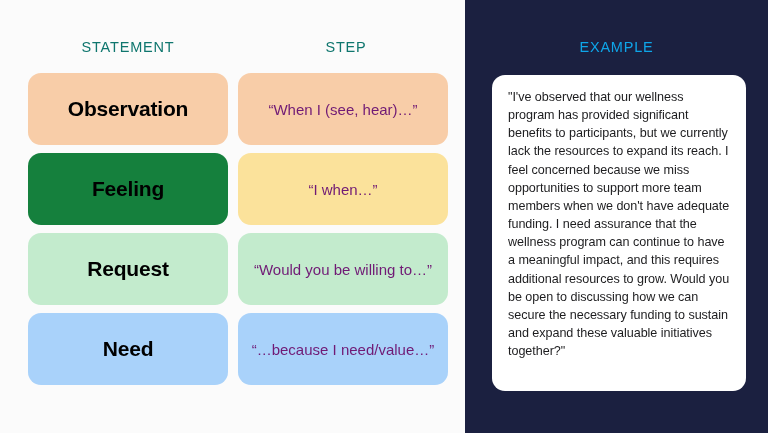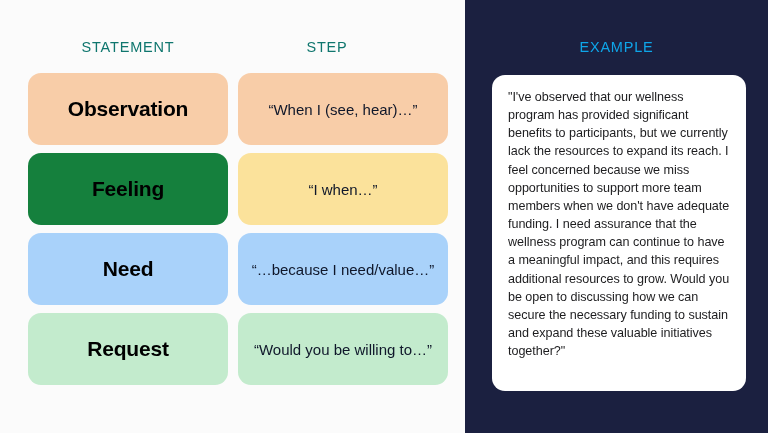--- a/index.html
+++ b/index.html
@@ -40,21 +40,21 @@
   .col-header {
     position: absolute;
     text-align: center;
     font-size: 14.5px;
     letter-spacing: 0.8px;
     color: #0f766e;
     font-weight: 400;
     line-height: 22px;
   }
   .col-header.statement { left: 28px;  width: 200px; }
-  .col-header.step      { left: 222px; width: 210px; }
+  .col-header.step      { left: 241px; width: 210px; }
 
   .rows {
     position: absolute;
     top: 73px;
     left: 0;
     width: 465px;
   }
   .row {
     position: relative;
     height: 72px;
@@ -77,21 +77,21 @@
     font-size: 21px;
     font-weight: 700;
     color: #000000;
     letter-spacing: -0.2px;
   }
   .cell.step-cell {
     left: 238px;
     width: 210px;
     font-size: 15px;
     font-weight: 400;
-    color: #0f172a;
+    color: #701a75;
     text-align: center;
     line-height: 21px;
   }
 
   
   .right-panel {
     position: relative;
     width: 303px;
     height: 433px;
     flex: 0 0 303px;
@@ -149,27 +149,27 @@
         <div class="cell statement-cell" style="background:#f8cda8">Observation</div>
         <div class="cell step-cell" style="background:#f8cda8">“When I (see, hear)…”</div>
       </div>
 
       <div class="row">
         <div class="cell statement-cell" style="background:#15803d">Feeling</div>
         <div class="cell step-cell" style="background:#fbe29b">“I when…”</div>
       </div>
 
       <div class="row">
-        <div class="cell statement-cell" style="background:#a9d2fa">Need</div>
-        <div class="cell step-cell" style="background:#a9d2fa">“…because I need/value…”</div>
+        <div class="cell statement-cell" style="background:#c3ebcd">Request</div>
+        <div class="cell step-cell" style="background:#c3ebcd">“Would you be willing to…”</div>
       </div>
 
       <div class="row">
-        <div class="cell statement-cell" style="background:#c3ebcd">Request</div>
-        <div class="cell step-cell" style="background:#c3ebcd">“Would you be willing to…”</div>
+        <div class="cell statement-cell" style="background:#a9d2fa">Need</div>
+        <div class="cell step-cell" style="background:#a9d2fa">“…because I need/value…”</div>
       </div>
 
     </div>
   </div>
 
   <div class="right-panel">
     <div class="example-header">EXAMPLE</div>
     <div class="example-card">
       <p class="example-text">"I've observed that our wellness program has provided significant benefits to participants, but we currently lack the resources to expand its reach. I feel concerned because we miss opportunities to support more team members when we don't have adequate funding. I need assurance that the wellness program can continue to have a meaningful impact, and this requires additional resources to grow. Would you be open to discussing how we can secure the necessary funding to sustain and expand these valuable initiatives together?"</p>
     </div>

